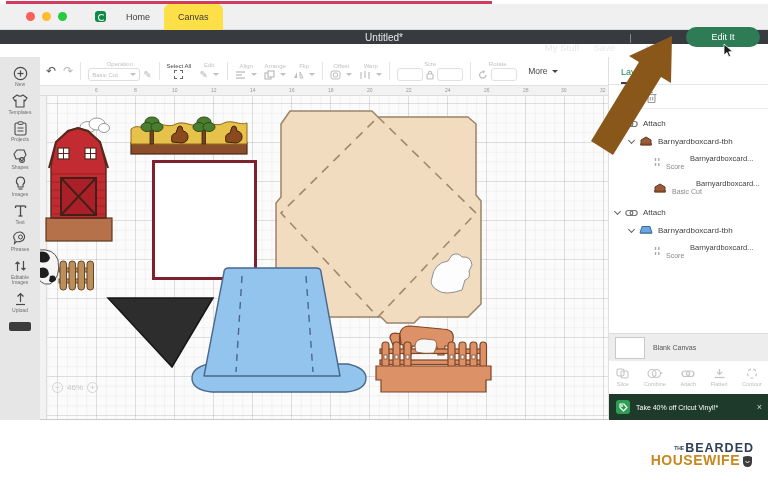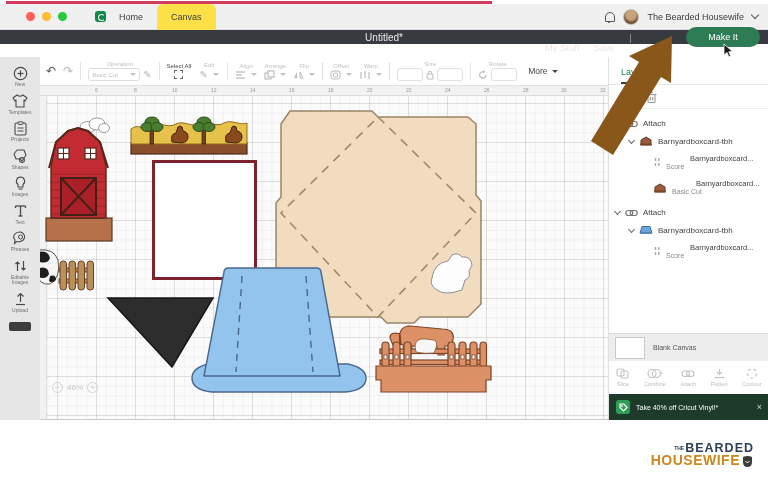--- a/index.html
+++ b/index.html
@@ -5,21 +5,21 @@
   * { margin:0; padding:0; box-sizing:border-box; }
   html,body { width:768px; height:488px; background:#fff; font-family:"Liberation Sans", sans-serif; overflow:hidden; }
   #app { position:relative; width:768px; height:488px; background:#fff; overflow:hidden; }
 
   
   .top-line { position:absolute; left:6px; top:1px; width:486px; height:3px; background:#d23a5e; }
   .chrome-bar { position:absolute; left:0; top:4px; width:768px; height:26px; background:#f0f0f1; border-bottom:1px solid #dcdcdc; display:flex; align-items:center; }
   .traffic { display:flex; gap:7px; margin-left:26px; }
   .tl { width:9px; height:9px; border-radius:50%; }
   .tl.red{background:#ff5f57}.tl.yel{background:#febc2e}.tl.grn{background:#28c840}
-  .chrome-tab { display:flex; align-items:center; gap:13px; height:26px; padding:0 14px; font-size:9px; color:#3c3c3c; }
+  .chrome-tab { display:flex; align-items:center; gap:20px; height:26px; padding:0 14px; font-size:9px; color:#3c3c3c; }
   .chrome-tab.home { margin-left:14px; }
   .chrome-tab.active { background:#fde047; border-radius:6px 6px 0 0; }
   .cricut-bug { width:11px; height:11px; background:#0f8a46; border-radius:3px; position:relative; }
   .cricut-bug:after{content:"";position:absolute;left:3px;top:3px;width:5px;height:5px;border:1.5px solid #fff;border-right-color:transparent;border-radius:50%;}
   .chrome-right { margin-left:auto; display:flex; align-items:center; gap:8px; margin-right:10px; }
   .bell { width:12px; height:12px; position:relative; }
   .bell:before{content:"";position:absolute;left:2px;top:1px;width:8px;height:8px;border:1.2px solid #555;border-radius:5px 5px 1px 1px;}
   .bell:after{content:"";position:absolute;left:5px;bottom:0;width:2px;height:2px;border-radius:50%;background:#555;}
   .avatar { width:16px; height:16px; border-radius:50%; background:radial-gradient(circle at 50% 35%, #caa27a 0 40%, #6d4a33 70%); border:1px solid #bbb; }
   .acct-name { font-size:9px; color:#3c3c3c; }
@@ -121,36 +121,30 @@
       <span class="tl yel"></span>
       <span class="tl grn"></span>
     </div>
     <div class="chrome-tab home">
       <span class="cricut-bug"></span>
       <span>Home</span>
     </div>
     <div class="chrome-tab active">
       <span>Canvas</span>
     </div>
-    <div class="chrome-right">
-      <span class="bell"></span>
-      <span class="avatar"></span>
-      <span class="acct-name">The Bearded Housewife</span>
-      <span class="chev-dn"></span>
-    </div>
   </div>
 
   <div class="dark-header">
     <div class="doc-title">Untitled*</div>
     <div class="dh-right">
       <span class="dh-link">My Stuff</span>
       <span class="dh-link">Save</span>
       <span class="dh-sep">|</span>
       <span class="dh-link">Maker</span>
-      <button class="make-btn">Make It</button>
+      <button class="make-btn">Edit It</button>
     </div>
   </div>
 
   <div class="toolbar">
     <span class="tb-ico dark" style="font-size:12px">↶</span>
     <span class="tb-ico" style="font-size:12px">↷</span>
     <div class="tb-div"></div>
     <div class="tb-col">
       <span class="tb-label">Operation</span>
       <div class="iconrow">

